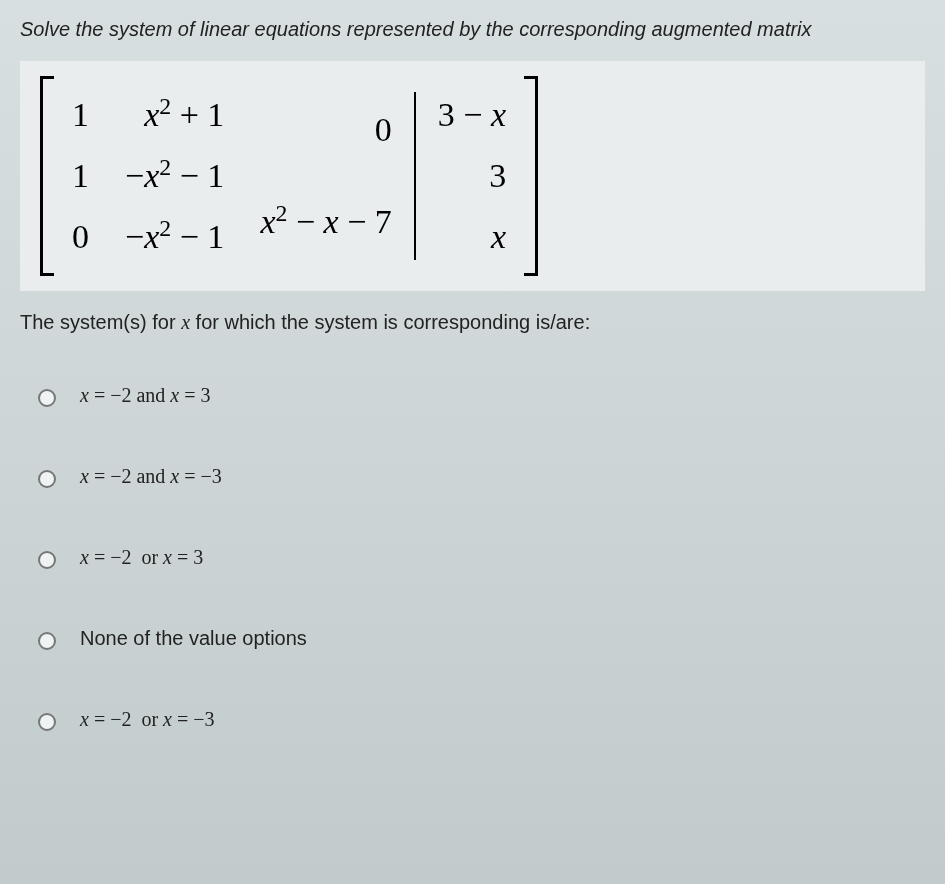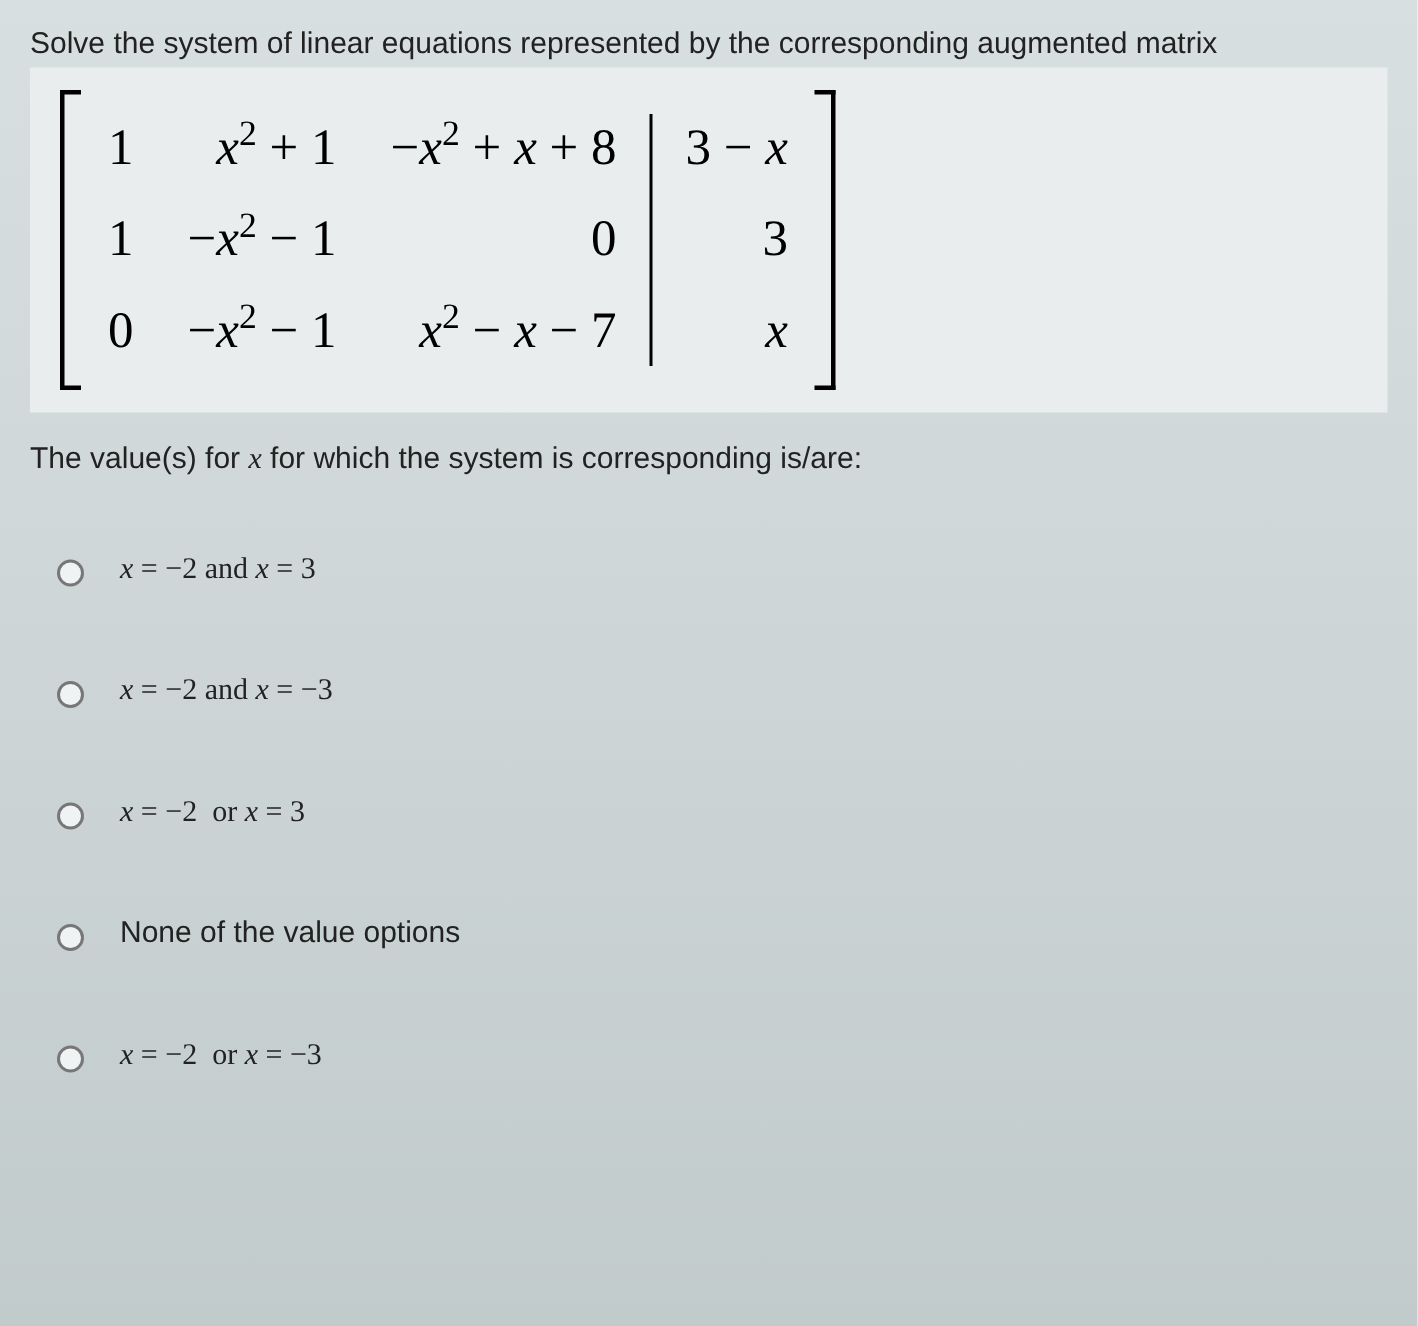--- a/index.html
+++ b/index.html
@@ -11,21 +11,22 @@
       font-family: Arial, Helvetica, sans-serif;
       background: linear-gradient(180deg, #d8dfe0 0%, #cdd5d6 50%, #c2cbcc 100%);
       width: 945px;
       height: 884px;
       padding: 18px 20px;
       color: #1a1a1a;
     }
     .question-text {
       font-size: 20px;
       color: #222;
-      margin-bottom: 4px;
+      margin-bottom: 20px;
+      font-style: italic;
     }
     .matrix-container {
       background: #e9edee;
       padding: 15px 20px;
       margin-bottom: 20px;
       display: inline-block;
       width: 100%;
     }
     .matrix {
       display: flex;
@@ -133,37 +134,36 @@
         <div class="matrix-cell">1</div>
         <div class="matrix-cell">1</div>
         <div class="matrix-cell">0</div>
       </div>
       <div class="matrix-col col-right">
         <div class="matrix-cell"><span style="font-style:italic">x</span><span class="sup">2</span> + 1</div>
         <div class="matrix-cell">−<span style="font-style:italic">x</span><span class="sup">2</span> − 1</div>
         <div class="matrix-cell">−<span style="font-style:italic">x</span><span class="sup">2</span> − 1</div>
       </div>
       <div class="matrix-col col-right">
-        <div class="matrix-cell">−<span style="font-style:italic">x</span><span class="sup">2</span> + <span style="font-style:italic">x</span> + 8</div>
         <div class="matrix-cell">0</div>
         <div class="matrix-cell"><span style="font-style:italic">x</span><span class="sup">2</span> − <span style="font-style:italic">x</span> − 7</div>
       </div>
       <div class="aug-divider"></div>
       <div class="matrix-col col-right">
         <div class="matrix-cell">3 − <span style="font-style:italic">x</span></div>
         <div class="matrix-cell">3</div>
         <div class="matrix-cell"><span style="font-style:italic">x</span></div>
       </div>
     </div>
     <div class="bracket-right"></div>
   </div>
 </div>
 
 <div class="subquestion">
-  <span>The value(s) for </span><span class="italic">x</span><span> for which the system is corresponding is/are:</span>
+  <span>The system(s) for </span><span class="italic">x</span><span> for which the system is corresponding is/are:</span>
 </div>
 
 <div class="options">
   <div class="option">
     <div class="radio"></div>
     <div class="option-text"><span class="italic">x</span> = −2 and <span class="italic">x</span> = 3</div>
   </div>
   <div class="option">
     <div class="radio"></div>
     <div class="option-text"><span class="italic">x</span> = −2 and <span class="italic">x</span> = −3</div>

